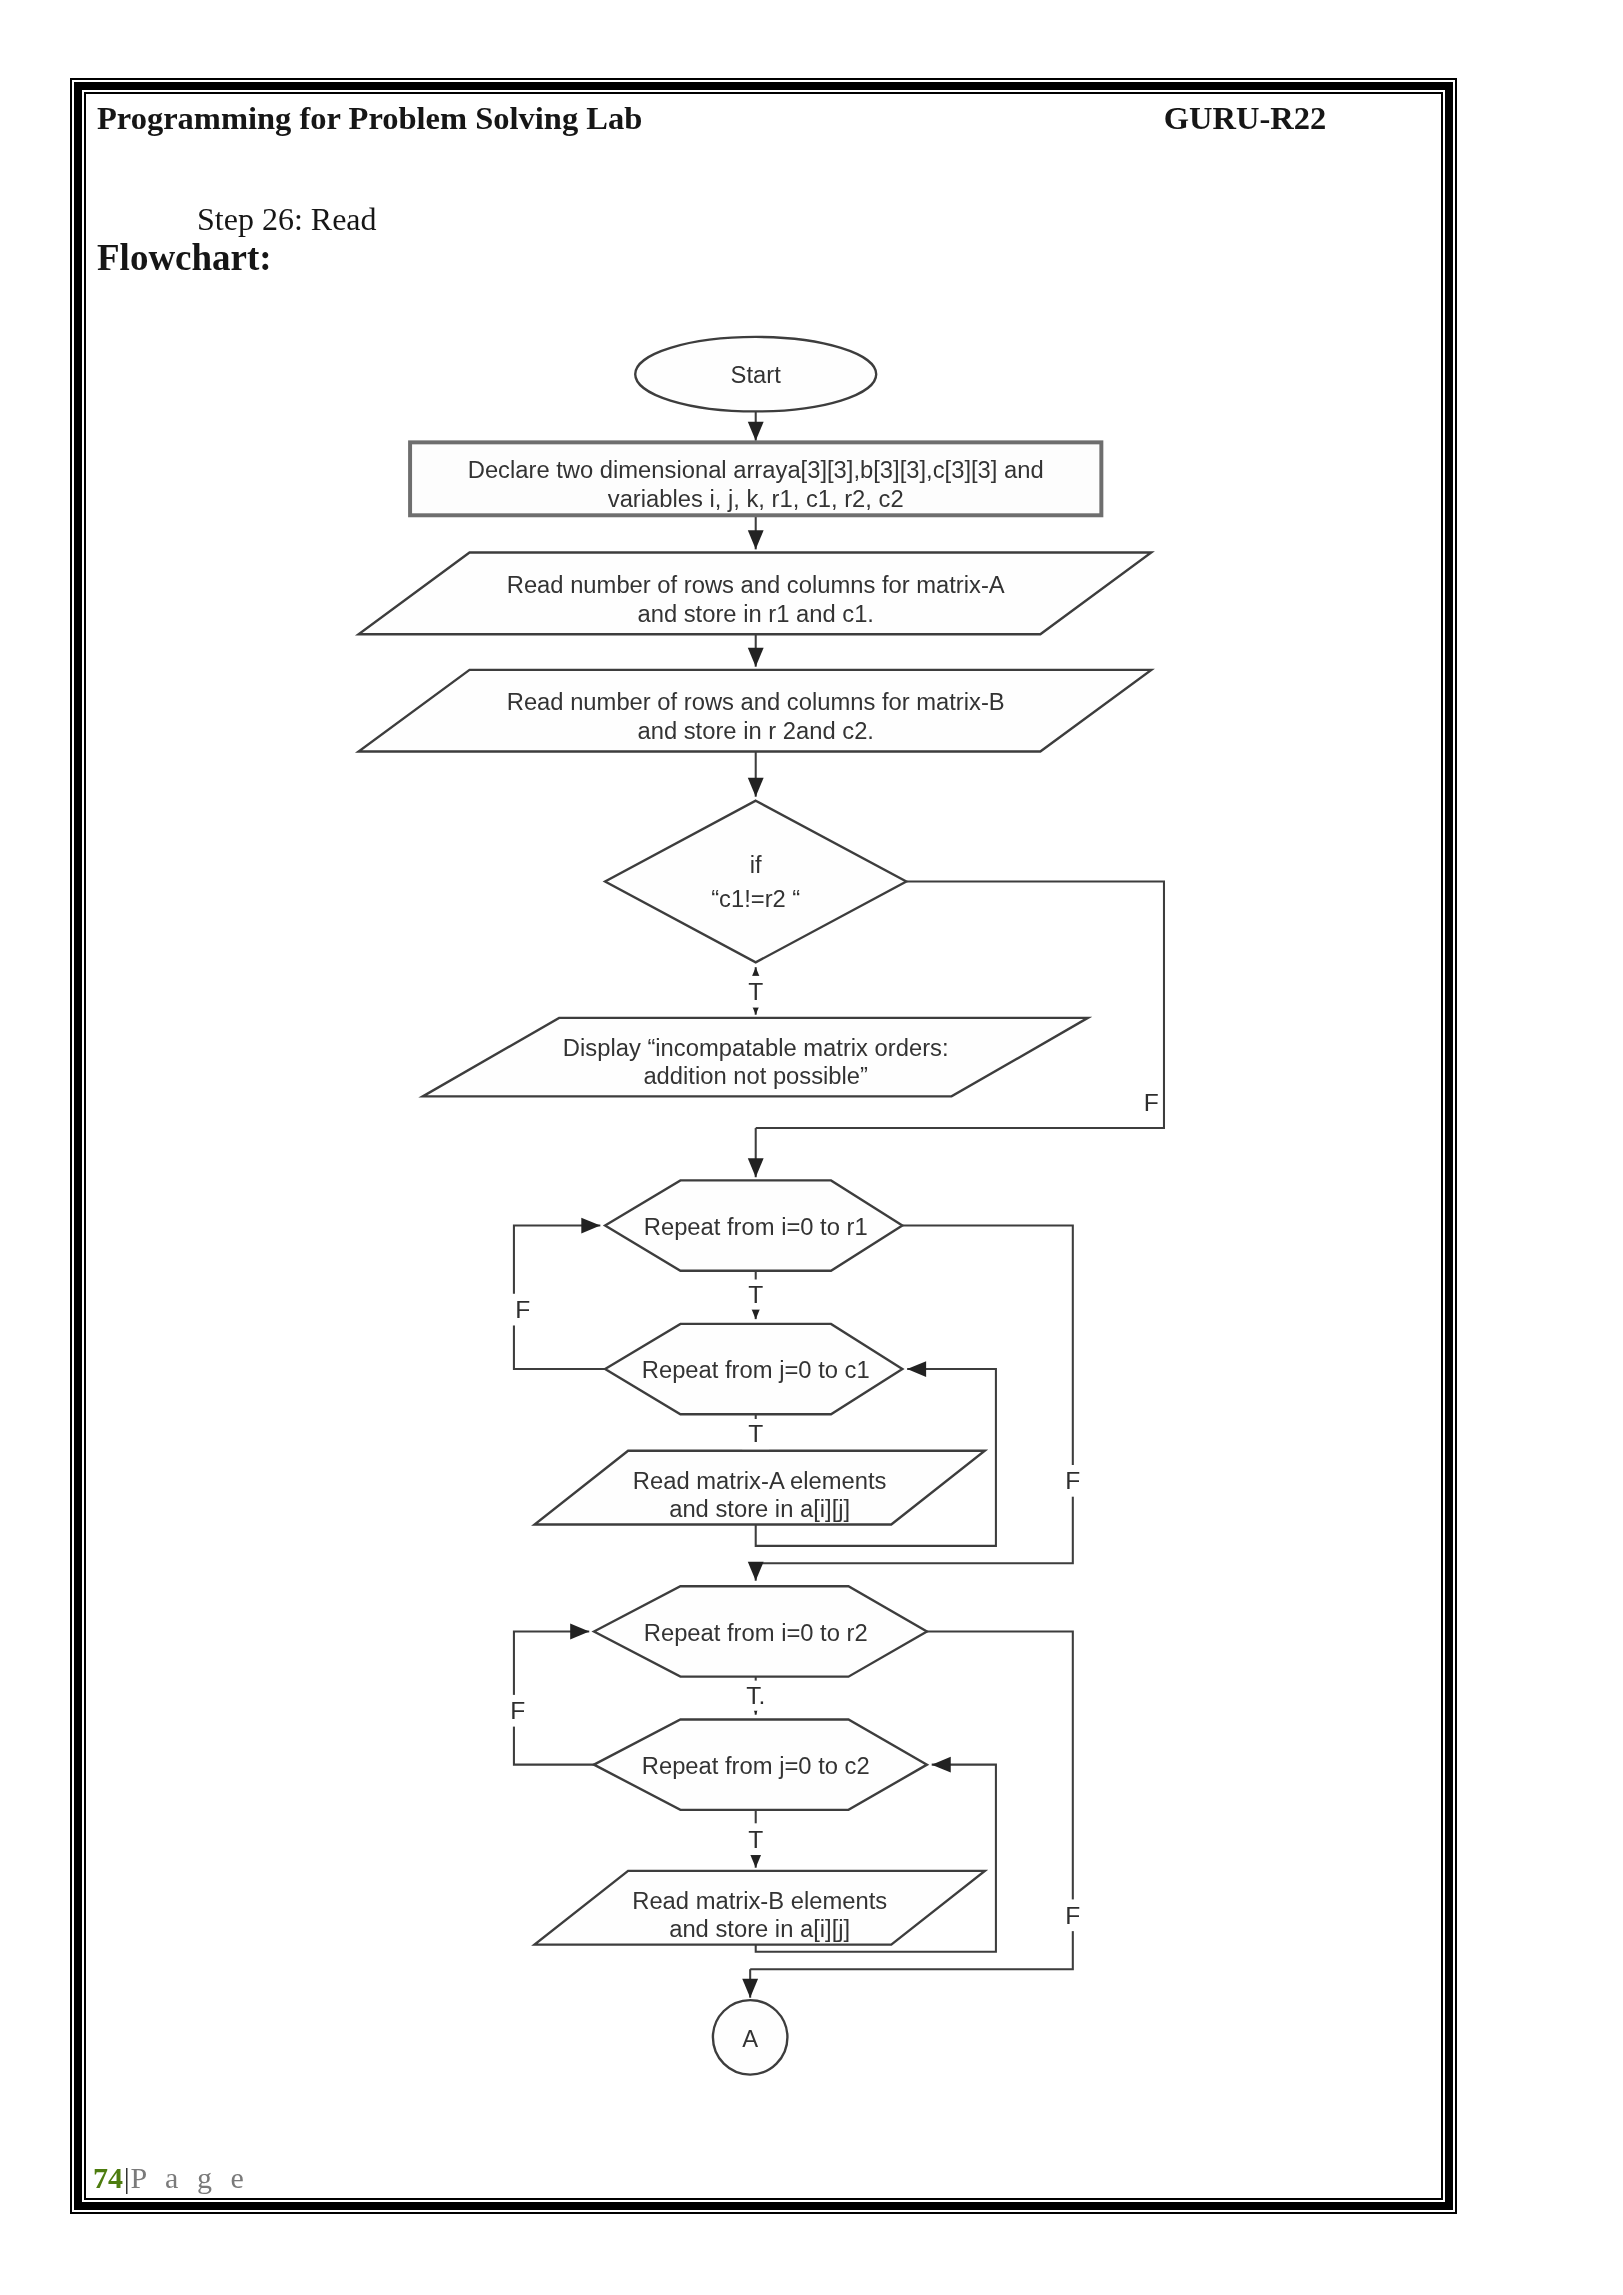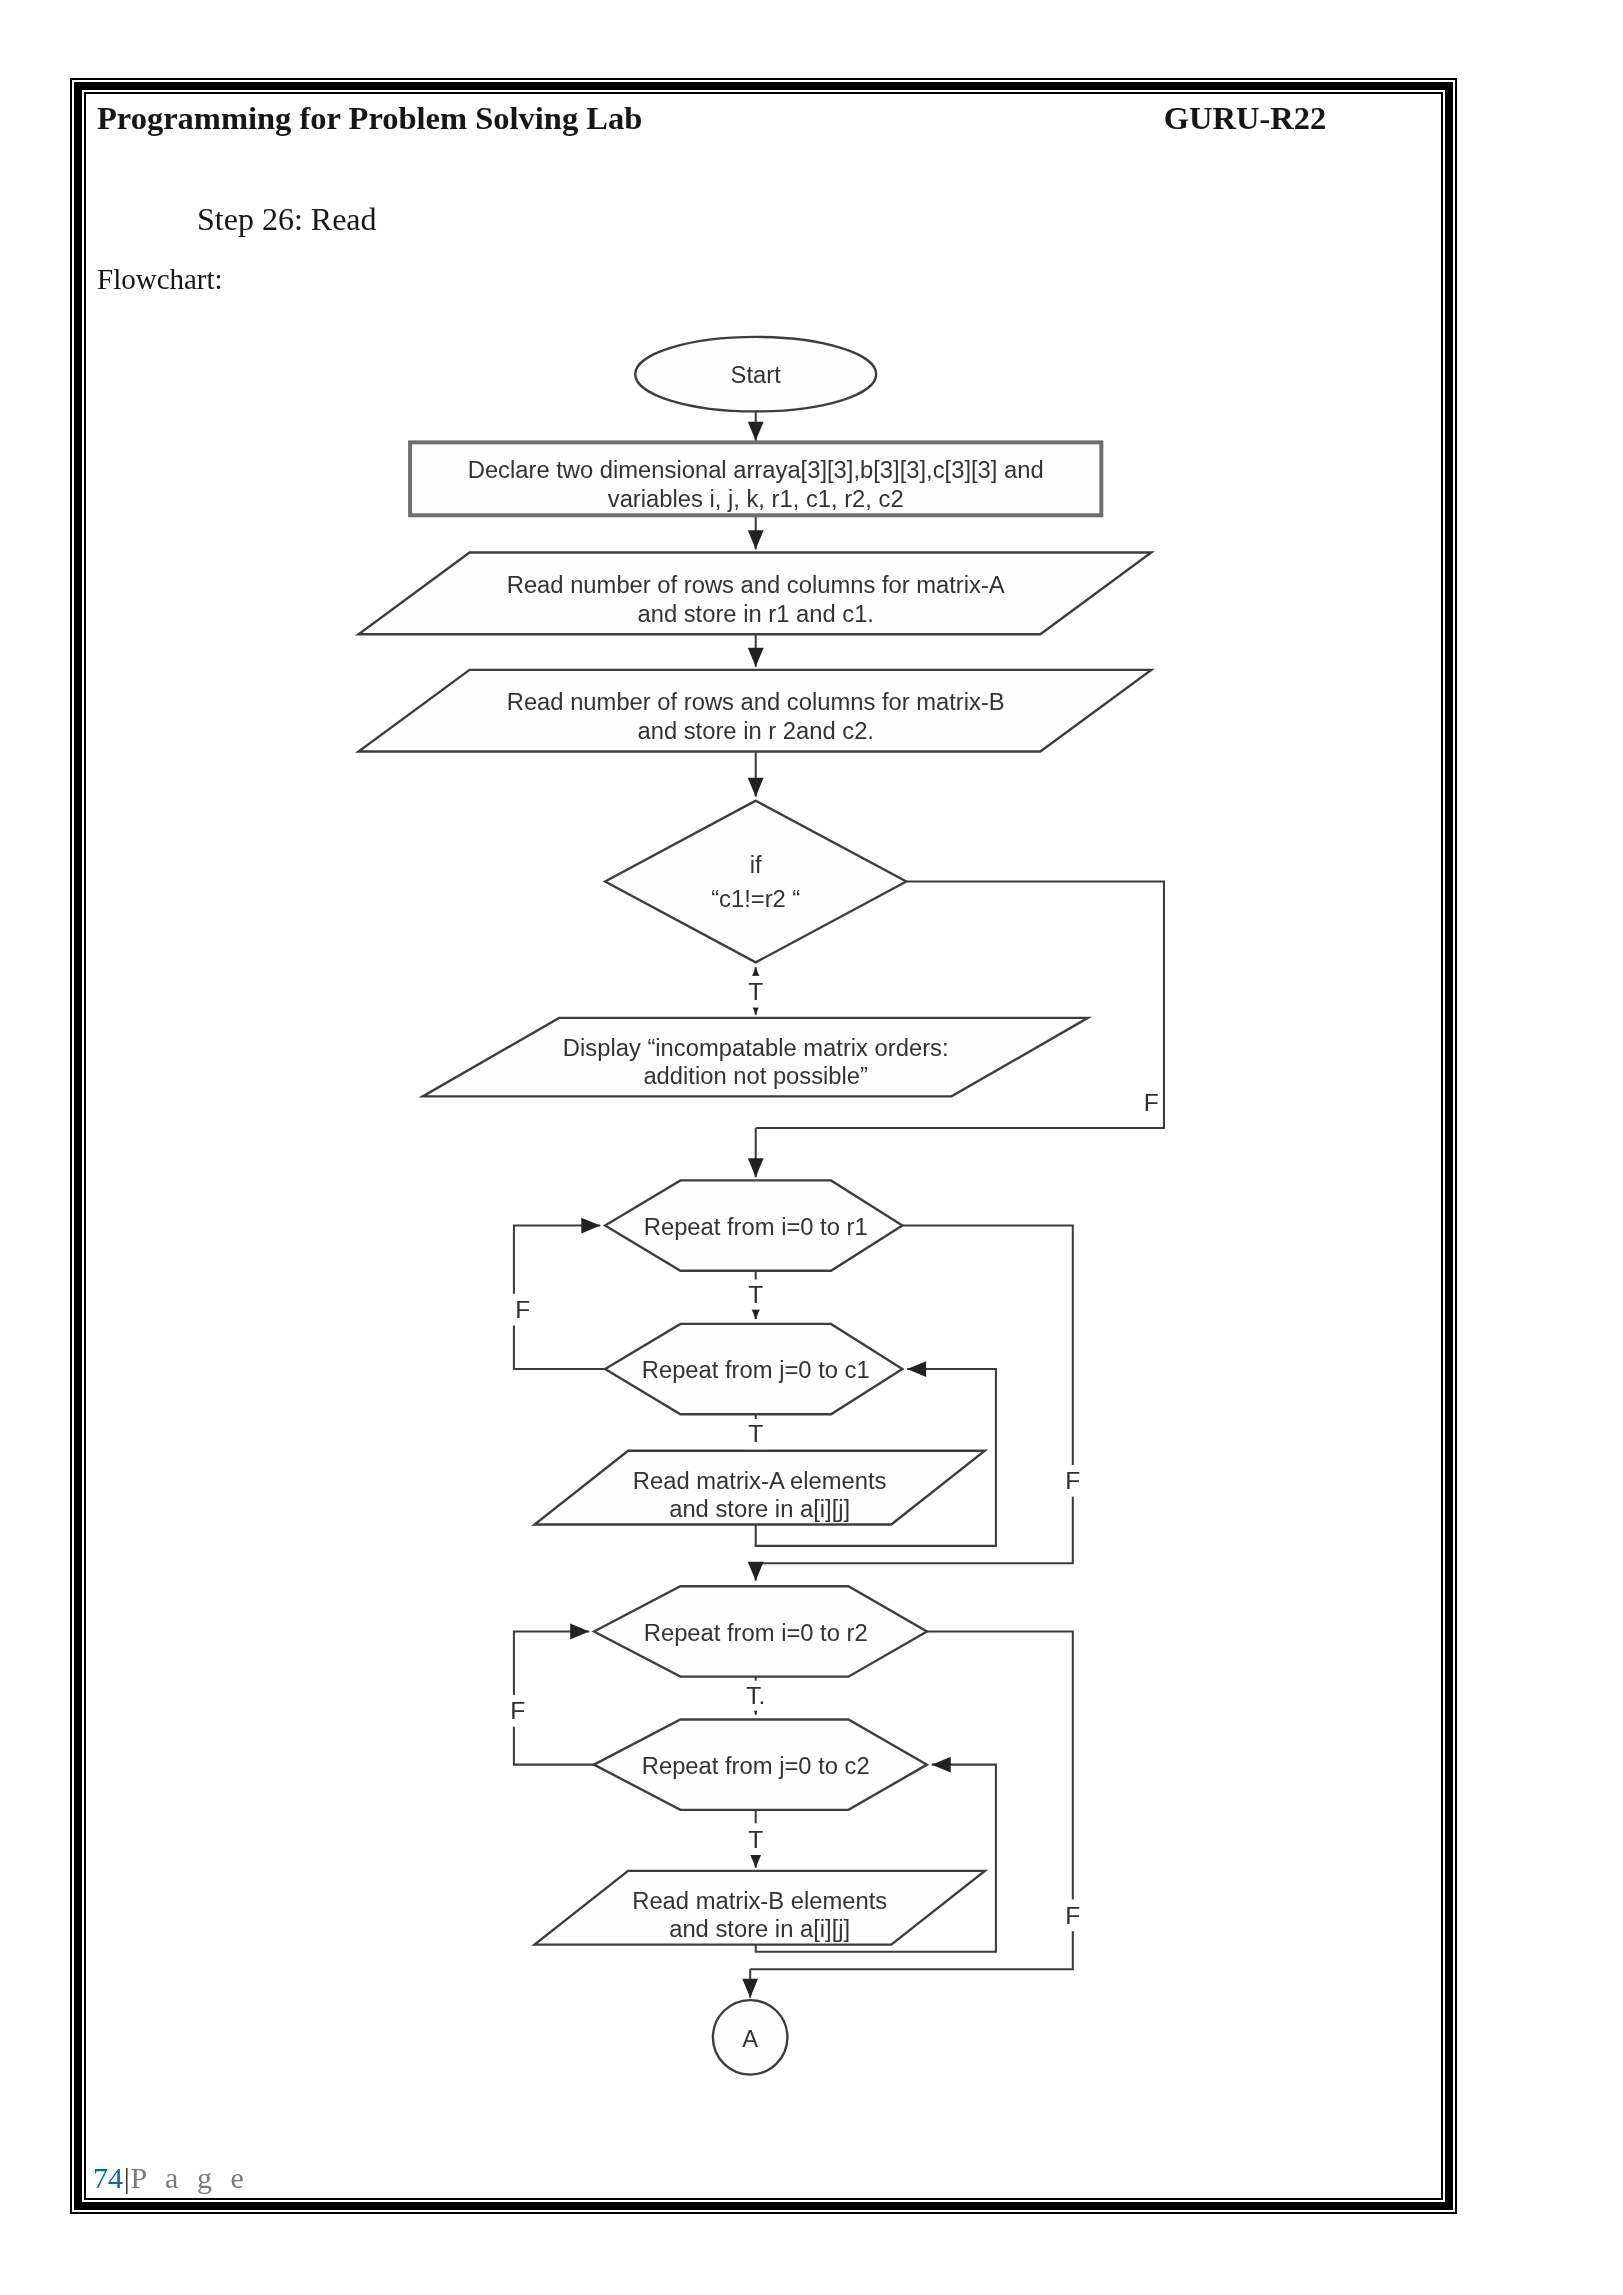--- a/index.html
+++ b/index.html
@@ -24,28 +24,28 @@
   }
   .doc-code {
     position:absolute; left:1110px; top:100px; width:270px;
     font-size:32.5px; font-weight:bold; text-align:center; white-space:nowrap;
   }
   .doc-step {
     position:absolute; left:197px; top:201px;
     font-size:32px; white-space:nowrap;
   }
   .doc-flowchart-label {
-    position:absolute; left:97px; top:263px;
-    font-size:29px; font-weight:normal; white-space:nowrap;
+    position:absolute; left:97px; top:236px;
+    font-size:37px; font-weight:bold; white-space:nowrap;
   }
   .doc-footer {
     position:absolute; left:93px; top:2161px;
     font-size:30px; white-space:nowrap;
   }
-  .doc-footer .num { font-weight:normal; color:#0369a1; }
+  .doc-footer .num { font-weight:bold; color:#4d7c0f; }
   .doc-footer .sep { font-weight:normal; color:#333; padding:0 0.8px; }
   .doc-footer .word { color:var(--footer_gray,#7a7a7a); letter-spacing:5.6px;margin-top:41px; }
 
   
   svg.flow { position:absolute; left:0; top:0; width:1624px; height:2295px; }
   .shape { fill:#fefefe; stroke:var(--flow_stroke,#3d3d3d); stroke-width:3; }
   .declare-box { fill:#fdfdfd; stroke:var(--declare_border,#6e6e6e); stroke-width:5; }
   .edge { fill:none; stroke:var(--flow_stroke,#3d3d3d); stroke-width:2.6; }
   .label-bg { fill:#ffffff; stroke:none; }
   text.node {

